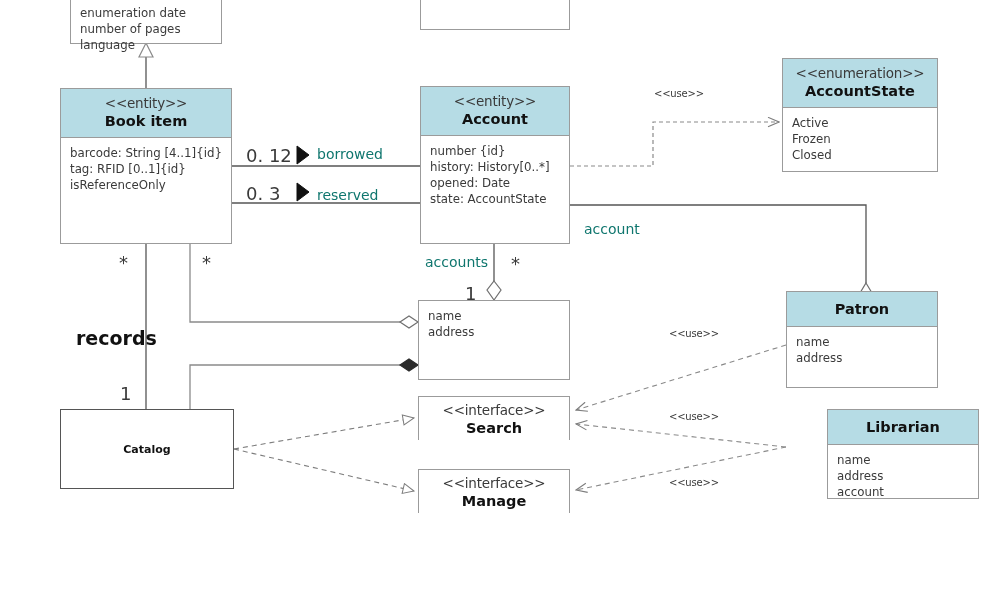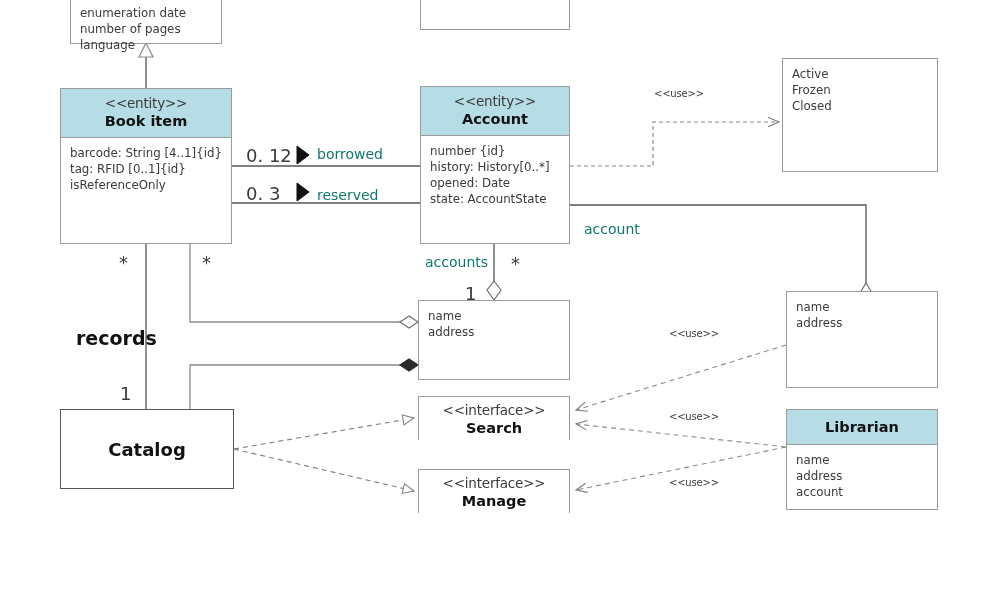--- a/index.html
+++ b/index.html
@@ -86,21 +86,21 @@
     font-size: 10px;
     color: #3a3a3a;
     letter-spacing: -0.2px;
   }
   .centerbox {
     display: flex;
     align-items: center;
     justify-content: center;
     height: 100%;
     font-weight: bold;
-    font-size: 18px;
+    font-size: 11px;
     color: #111111;
   }
 </style>
 </head>
 <body>
 
 <div id="canvas">
 
   <svg id="edges" viewBox="0 0 1000 600" xmlns="http://www.w3.org/2000/svg">
     <defs>
@@ -208,42 +208,49 @@
     </div>
     <div class="uml-attrs">
       <div>number {id}</div>
       <div>history: History[0..*]</div>
       <div>opened: Date</div>
       <div>state: AccountState</div>
     </div>
   </div>
 
   <div class="uml-box" style="left:782px; top:58px; width:156px; height:114px;">
+    <div class="uml-header">
+      <span class="stereotype">&lt;&lt;enumeration&gt;&gt;</span>
+      <span class="cname">AccountState</span>
+    </div>
     <div class="uml-attrs">
       <div>Active</div>
       <div>Frozen</div>
       <div>Closed</div>
     </div>
   </div>
 
   <div class="uml-box" style="left:418px; top:300px; width:152px; height:80px;">
     <div class="uml-attrs">
       <div>name</div>
       <div>address</div>
     </div>
   </div>
 
   <div class="uml-box" style="left:786px; top:291px; width:152px; height:97px;">
+    <div class="uml-header" style="padding-top:8px; padding-bottom:7px;">
+      <span class="cname">Patron</span>
+    </div>
     <div class="uml-attrs">
       <div>name</div>
       <div>address</div>
     </div>
   </div>
 
-  <div class="uml-box" style="left:786px; top:409px; width:152px; height:101px;">
+  <div class="uml-box" style="left:827px; top:409px; width:152px; height:90px;">
     <div class="uml-header" style="padding-top:8px; padding-bottom:7px;">
       <span class="cname">Librarian</span>
     </div>
     <div class="uml-attrs">
       <div>name</div>
       <div>address</div>
       <div>account</div>
     </div>
   </div>
 

